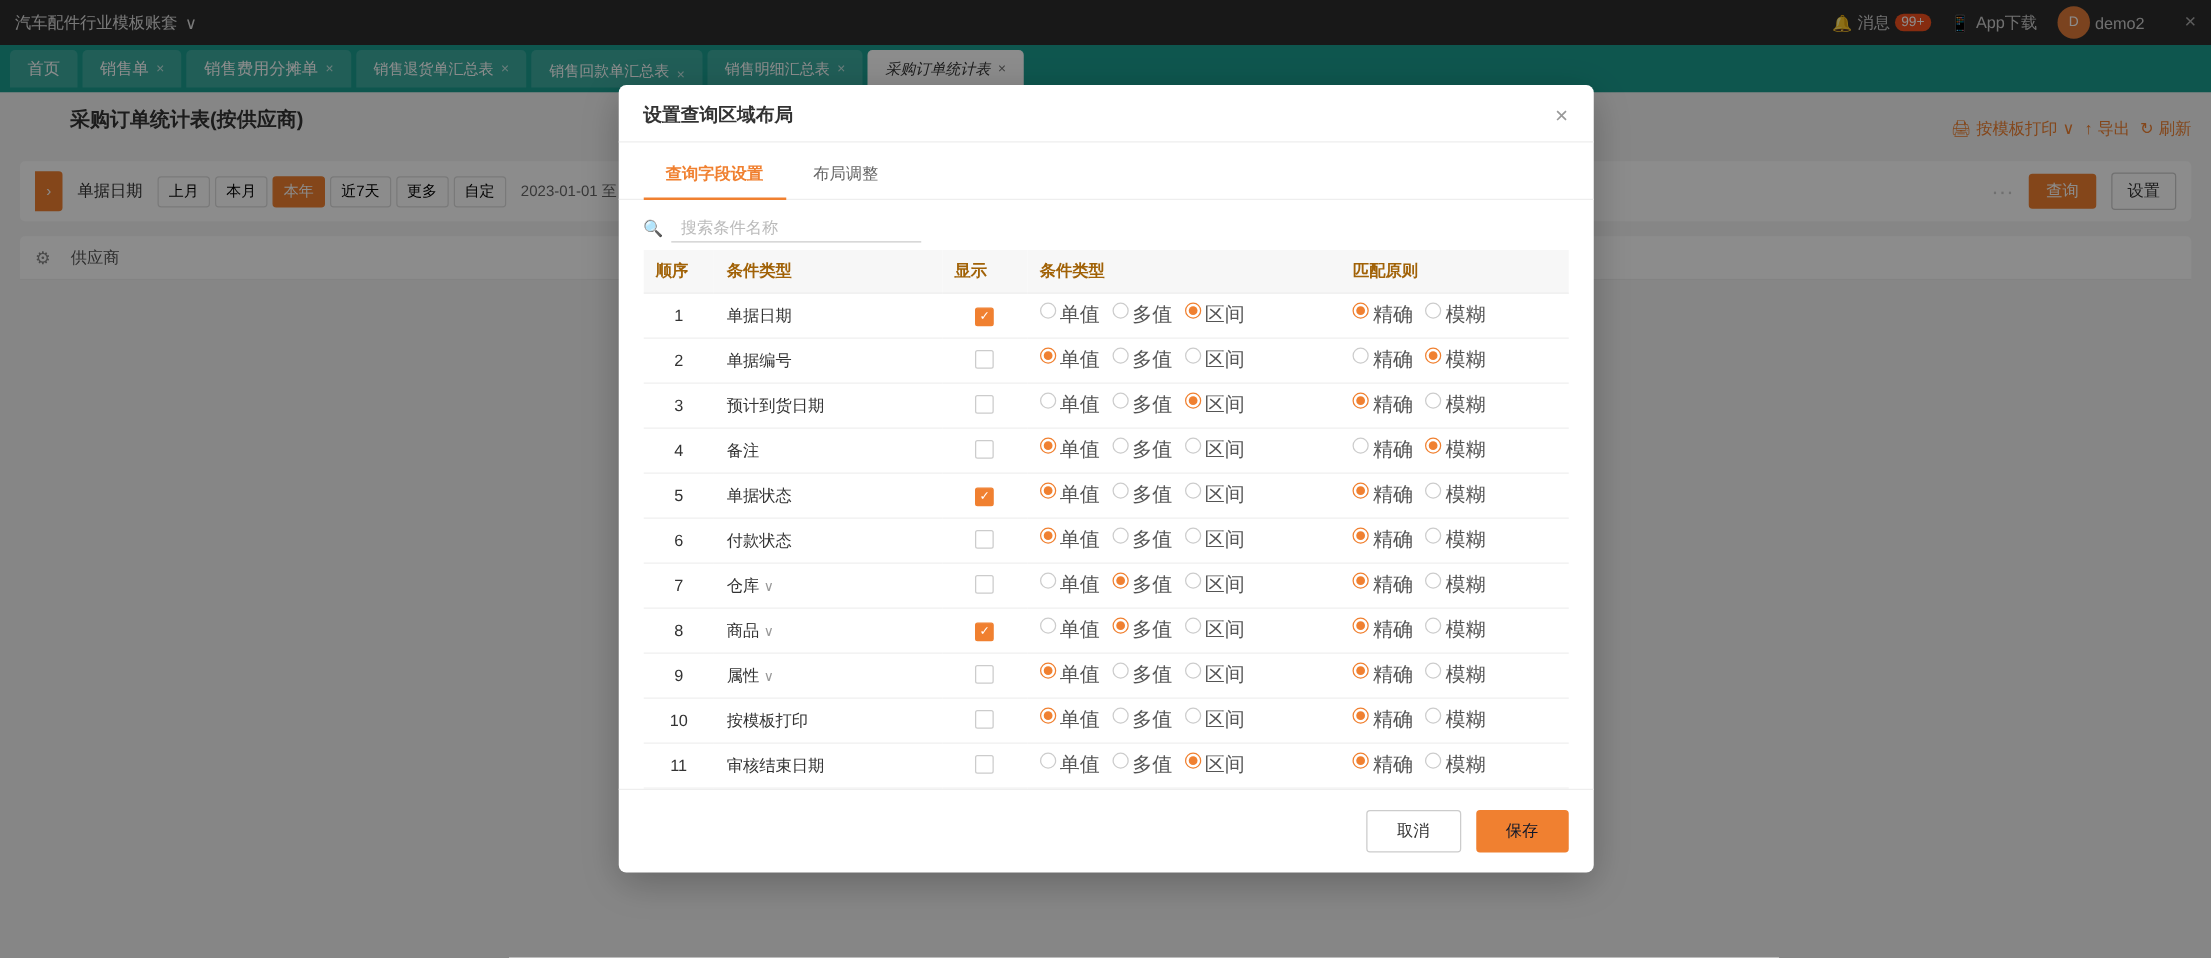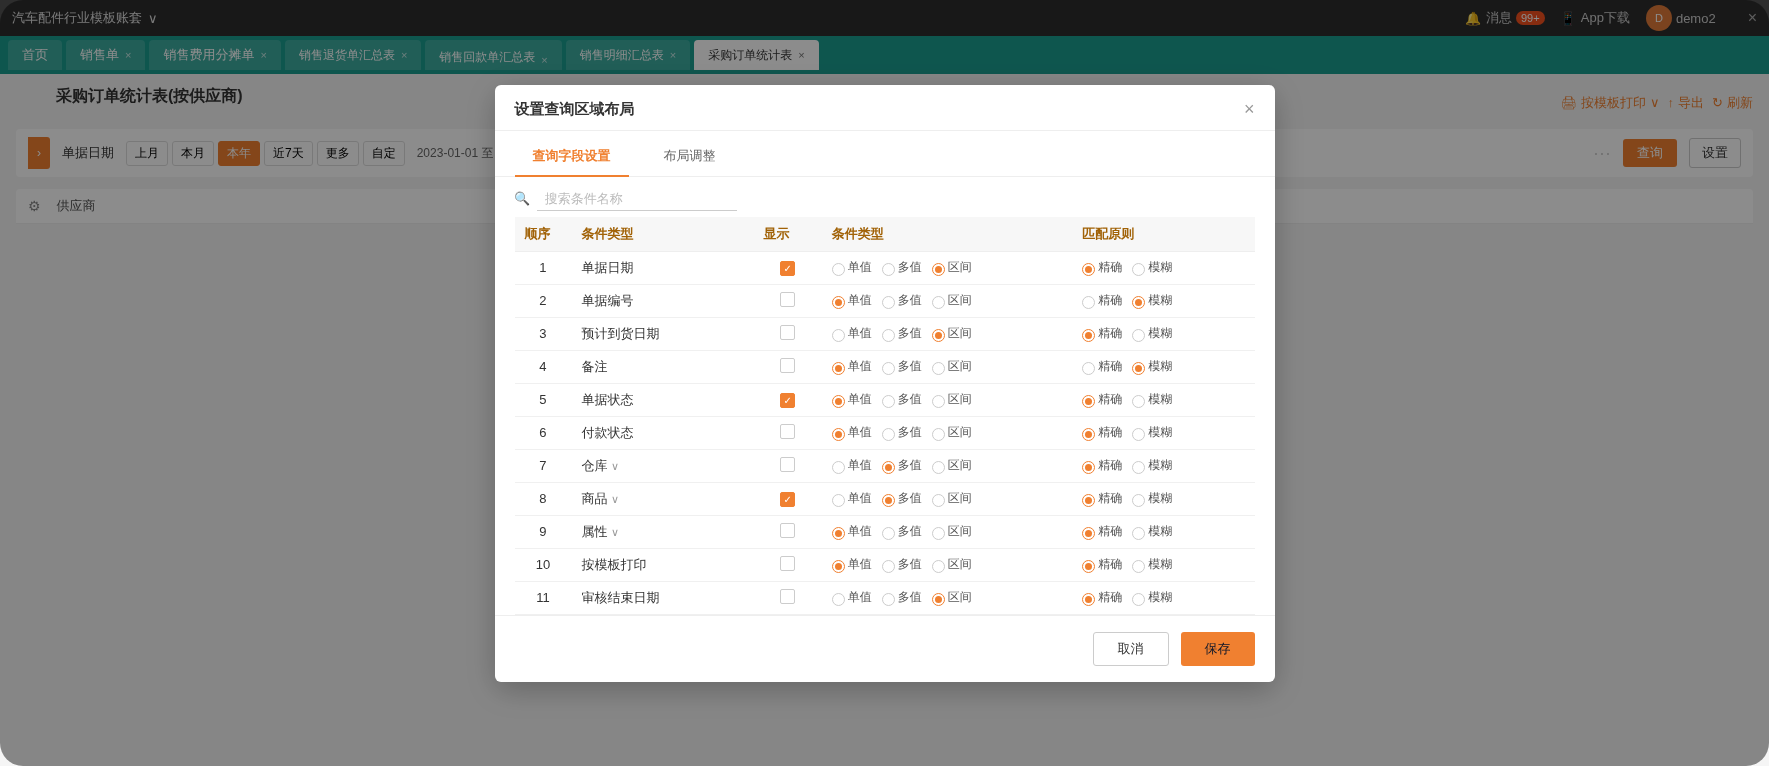--- a/index.html
+++ b/index.html
@@ -92,21 +92,20 @@
 
     
     .overlay {
       position: fixed;
       top: 0; left: 0; right: 0; bottom: 0;
       background: rgba(0,0,0,0.45);
       z-index: 100;
       display: flex;
       align-items: center;
       justify-content: center;
-      border-radius: 23px;
     }
 
     
     .dialog {
       background: white;
       border-radius: 6px;
       width: 780px;
       max-height: 680px;
       display: flex;
       flex-direction: column;
@@ -119,21 +118,21 @@
       padding: 14px 20px 10px 20px;
       border-bottom: 1px solid #eee;
     }
     .dialog-title { font-size: 15px; font-weight: bold; color: #333; }
     .dialog-close { font-size: 18px; color: #999; cursor: pointer; background: none; border: none; }
 
     .dialog-tabs {
       display: flex;
       padding: 10px 20px 0 20px;
       border-bottom: 1px solid #eee;
-      gap: 17px;
+      gap: 4px;
     }
     .dialog-tab {
       padding: 6px 18px 10px 18px;
       font-size: 13px;
       cursor: pointer;
       color: #666;
       border-bottom: 2px solid transparent;
       margin-bottom: -1px;
     }
     .dialog-tab.active {
@@ -206,21 +205,21 @@
     }
     .custom-checkbox.checked {
       background: #f08030;
       border-color: #f08030;
       color: white;
     }
     .custom-checkbox.checked::after { content: '✓'; font-size: 10px; }
 
     
     .radio-group { display: flex; align-items: center; gap: 10px; }
-    .radio-item { display: flex; align-items: flex-end; gap: 3px; font-size: 12px; color: #555; cursor: pointer; }
+    .radio-item { display: flex; align-items: flex-start; gap: 3px; font-size: 16px; color: #555; cursor: pointer; }
     .custom-radio {
       width: 13px; height: 13px;
       border: 1px solid #ccc;
       border-radius: 50%;
       display: inline-flex;
       align-items: center;
       justify-content: center;
       cursor: pointer;
       background: white;
       flex-shrink: 0;
@@ -333,21 +332,21 @@
     <span class="tab-close">×</span>
   </div>
   <div class="tab-item" style="font-size:12px;align-items:flex-end;">
     <span>销售回款单汇总表</span>
     <span class="tab-close">×</span>
   </div>
   <div class="tab-item" style="font-size:12px;">
     <span>销售明细汇总表</span>
     <span class="tab-close">×</span>
   </div>
-  <div class="tab-item active" style="font-size:12px;">
+  <div class="tab-item active" style="font-size:12px;font-style:italic;">
     <span>采购订单统计表</span>
     <span class="tab-close">×</span>
   </div>
 </div>
 
 <div class="page-bg">
 
   <div class="toolbar-row">
     <div class="page-title">采购订单统计表(按供应商)</div>
     <div class="toolbar-right">

